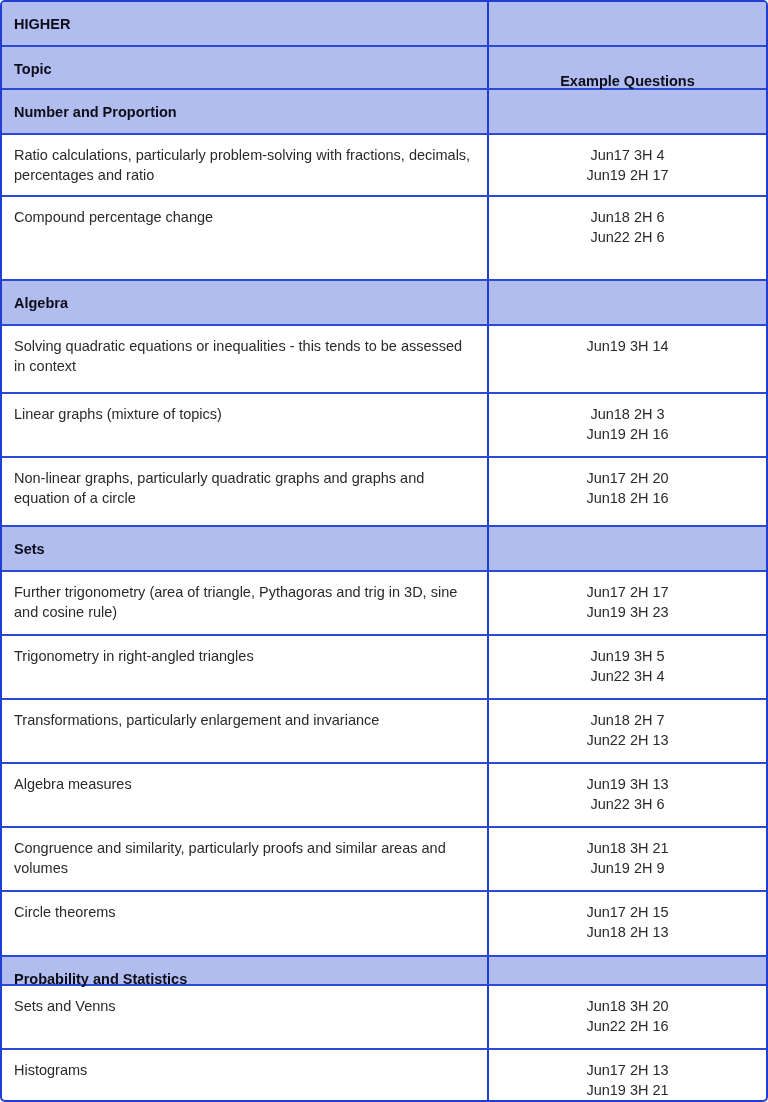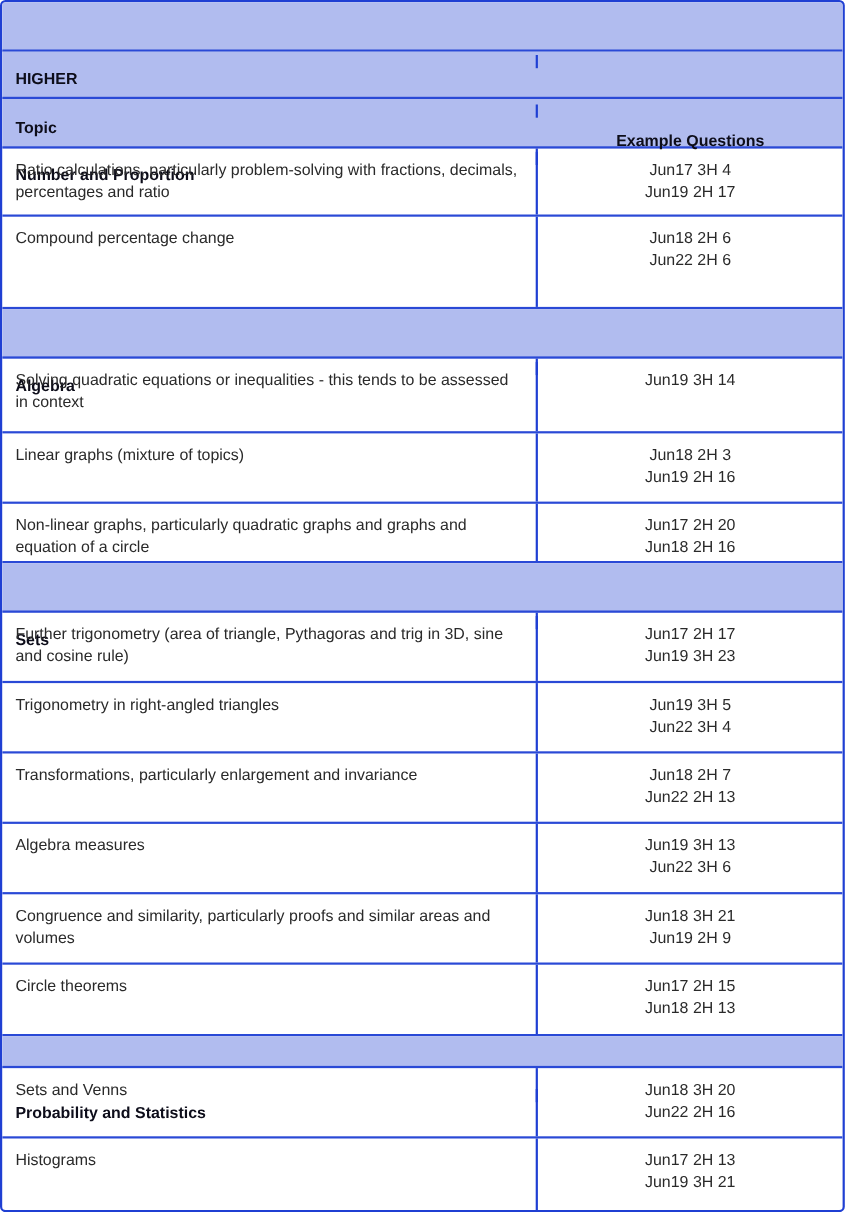--- a/index.html
+++ b/index.html
@@ -7,21 +7,21 @@
   .table-wrap {
     position: absolute; left: 0; top: 0; width: 764px; height: 1098px;
     border: 2px solid #1f3fd3; border-radius: 5px; overflow: hidden; background: #fff;
   }
   .row { display: flex; box-sizing: border-box; border-bottom: 2px solid #2a49d6; }
   .row:last-child { border-bottom: none; }
   .cell { box-sizing: border-box; padding: 10px 12px 0 12px; font-size: 14.5px; color: #2a2a2a; line-height: 20px; }
   .cell.left { width: 487px; border-right: 2px solid #1f3fd3; }
   .cell.right { flex: 1; text-align: center; padding-left: 4px; padding-right: 4px; }
   .hdr { background: #b1bcef; }
-  .hdr .cell { font-weight: bold; color: #0d0d1a; font-size: 14.5px; padding-top: 12px; margin-top: 48px; }
+  .hdr .cell { font-weight: bold; color: #0d0d1a; font-size: 14.5px; padding-top: 12px; }
   .qline { display: block; }
 </style>
 </head>
 <body>
 
 <div class="table-wrap">
   <div class="row hdr" style="height:45px">
     <div class="cell left">HIGHER</div>
     <div class="cell right"></div>
   </div>
@@ -59,21 +59,21 @@
       <span class="qline">Jun19 3H 14</span>
     </div>
   </div>
   <div class="row" style="height:64px">
     <div class="cell left">Linear graphs (mixture of topics)</div>
     <div class="cell right">
       <span class="qline">Jun18 2H 3</span>
       <span class="qline">Jun19 2H 16</span>
     </div>
   </div>
-  <div class="row" style="height:54px">
+  <div class="row" style="height:69px">
     <div class="cell left">Non-linear graphs, particularly quadratic graphs and graphs and equation of a circle</div>
     <div class="cell right">
       <span class="qline">Jun17 2H 20</span>
       <span class="qline">Jun18 2H 16</span>
     </div>
   </div>
 
   <div class="row hdr" style="height:45px">
     <div class="cell left">Sets</div>
     <div class="cell right"></div>

